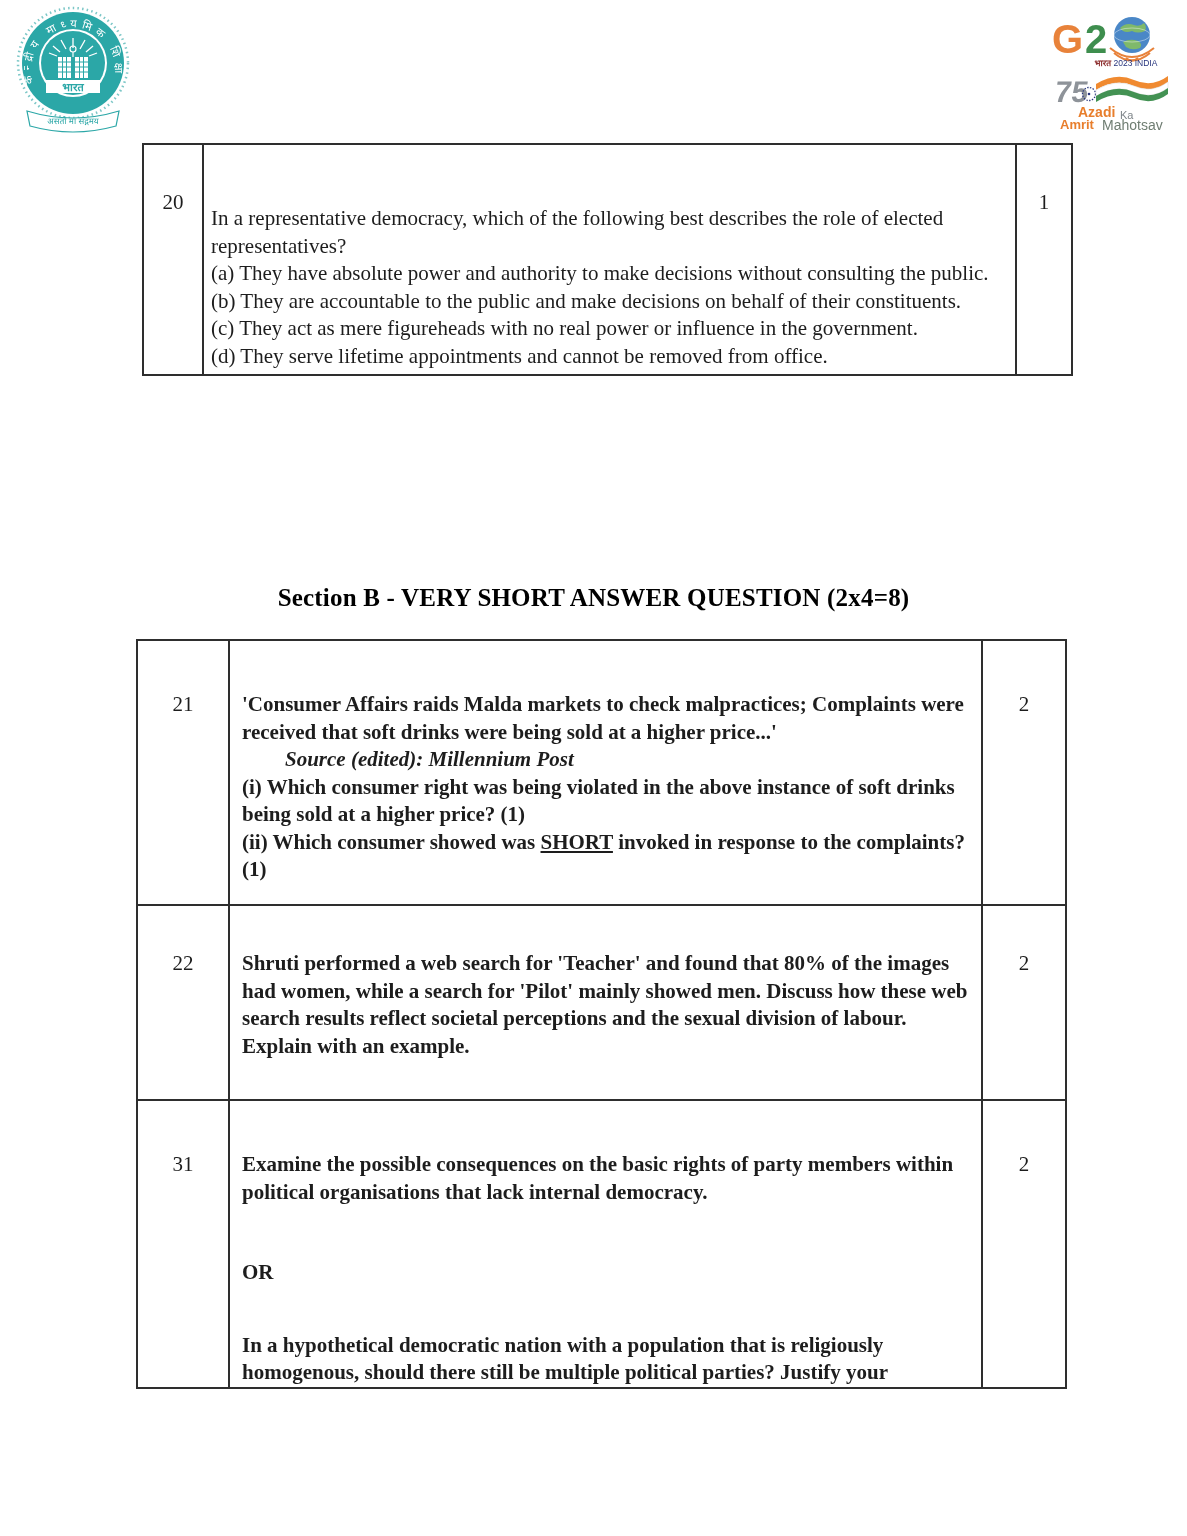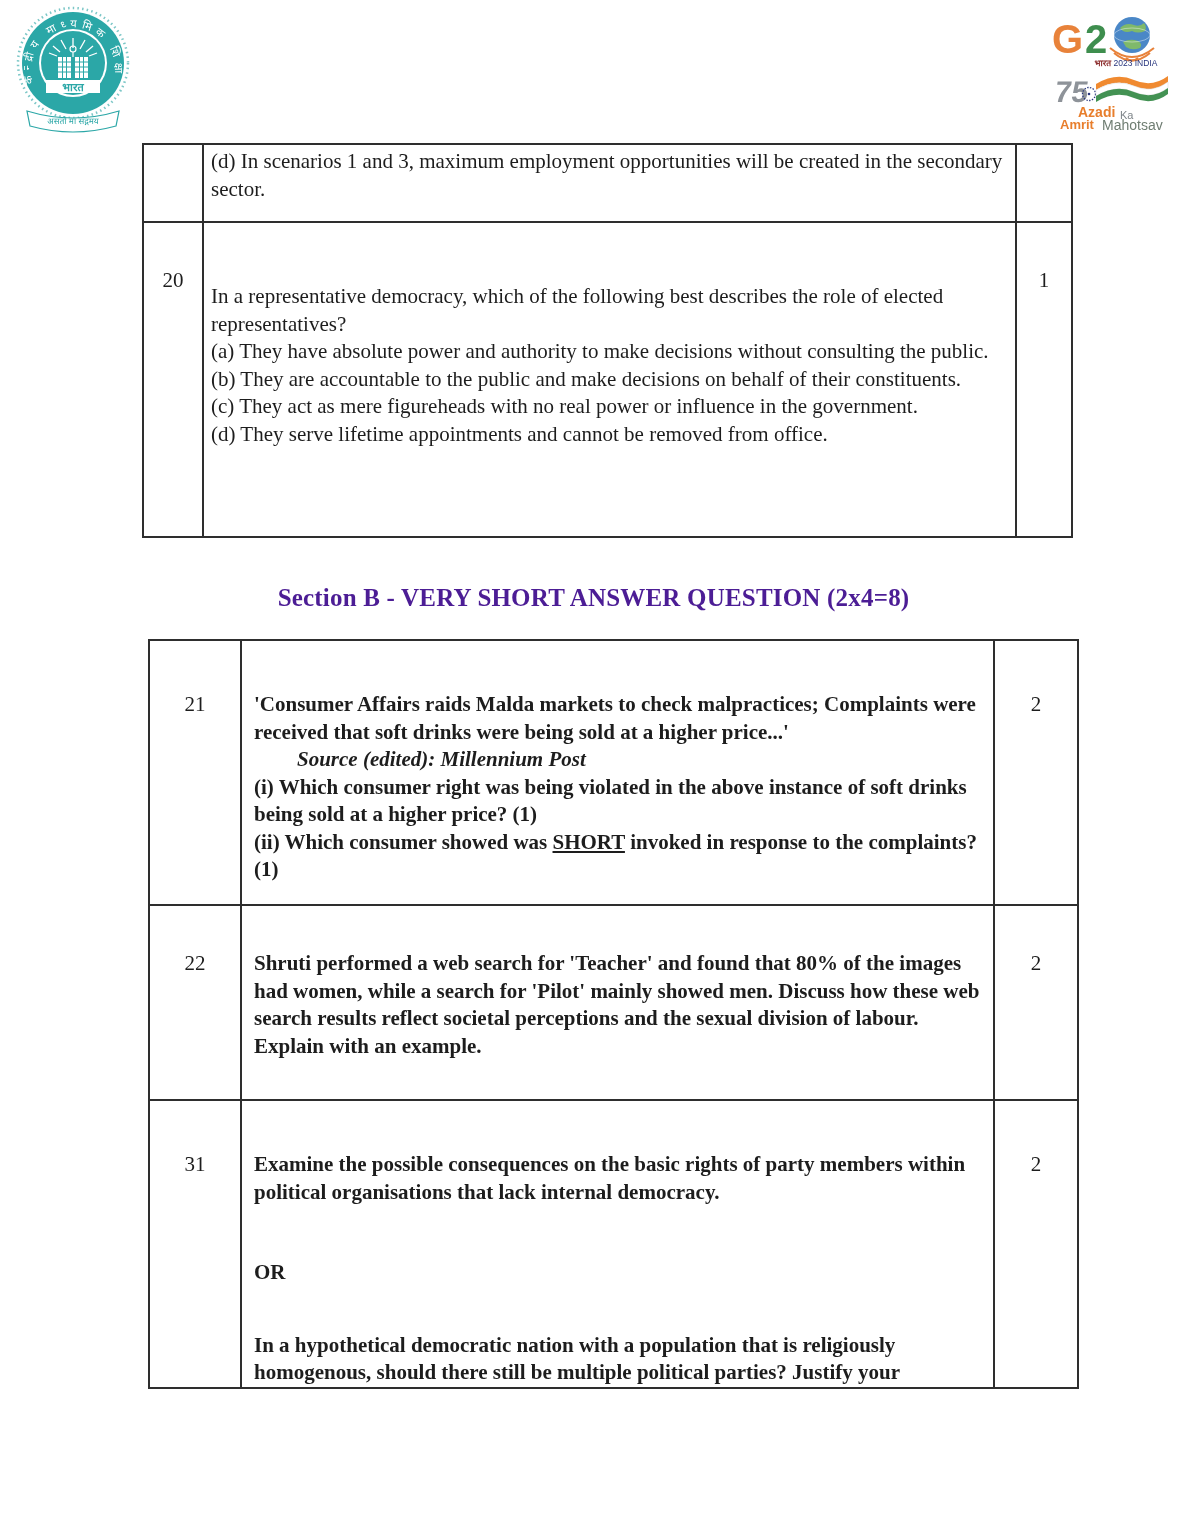--- a/index.html
+++ b/index.html
@@ -18,42 +18,42 @@
   table { border-collapse:collapse; position:absolute; table-layout:fixed; background:#fff; }
   td { border:2px solid #2e2e2e; vertical-align:top; font-size:21px; line-height:27.5px; color:#1d1d1d; }
   .c-num   { text-align:center; }
   .c-marks { text-align:center; }
 
   .t1 { left:142px; top:143px; width:929px; }
   .t1 .c-num  { width:60px; }
   .t1 .c-txt  { width:813px; padding:3px 8px 0 7px; }
   .t1 .c-marks{ width:56px; }
   .t1 tr.r-d  { height:78px; }
-  .t1 tr.r-20 { height:315px; }
+  .t1 tr.r-20 { height:231px; }
   .t1 tr.r-20 td { padding-top:44px; }
   .t1 tr.r-20 td.c-txt { padding-top:60px; }
 
-  .t2 { left:148px; top:639px; width:929px; }
+  .t2 { left:136px; top:639px; width:929px; }
   .t2 .c-num  { width:92px; }
   .t2 .c-txt  { width:753px; padding-left:12px; padding-right:8px;font-weight:bold; }
   .t2 .c-marks{ width:84px; }
   .t2 tr.r-21 { height:265px; }
   .t2 tr.r-22 { height:195px; }
   .t2 tr.r-23 { height:283px; }
   .t2 tr.r-21 td { padding-top:50px; }
   .t2 tr.r-22 td { padding-top:44px; }
   .t2 tr.r-23 td { padding-top:50px; }
 
   .q-italic { font-style:italic;margin-left:43px; }
   .u { text-decoration:underline; }
   .or-line { text-align:left; margin:53px 0 45px 0; }
 
   .section-heading {
     position:absolute; left:0; top:584px; width:1187px; text-align:center;
-    font-size:25px; font-weight:bold; letter-spacing:0.2px; color:#4c1d95;
+    font-size:25px; font-weight:bold; letter-spacing:0.2px; color:#000000;
   }
 
   svg text { font-family:"Liberation Sans", sans-serif; }
 </style>
 </head>
 <body>
 
 <div class="page">
 
   <svg class="cbse-logo" viewBox="0 0 121 130">
@@ -141,27 +141,20 @@
       <path d="M44 26 Q64 14 82 22 Q100 30 116 18 L116 24 Q100 36 82 28 Q64 20 44 32 Z" fill="#439253"></path>
     </g>
     <text x="26" y="47" font-size="14" font-weight="bold" fill="#E87E2C">Azadi</text>
     <text x="68" y="49" font-size="11" fill="#7d8488">Ka</text>
     <text x="8" y="59" font-size="13" font-weight="bold" fill="#E87E2C">Amrit</text>
     <text x="50" y="60" font-size="14" fill="#6f7d72">Mahotsav</text>
   </svg>
 
   <table class="t1">
     <tbody>
-        <tr class="r-d">
-      <td class="c-num"></td>
-      <td class="c-txt">
-        <div>(d) In scenarios 1 and 3, maximum employment opportunities will be created in the secondary sector.</div>
-      </td>
-      <td class="c-marks"></td>
-    </tr>
     <tr class="r-20">
       <td class="c-num">20</td>
       <td class="c-txt">
         <div>In a representative democracy, which of the following best describes the role of elected representatives?</div>
         <div>(a) They have absolute power and authority to make decisions without consulting the public.</div>
         <div>(b) They are accountable to the public and make decisions on behalf of their constituents.</div>
         <div>(c) They act as mere figureheads with no real power or influence in the government.</div>
         <div>(d) They serve lifetime appointments and cannot be removed from office.</div>
       </td>
       <td class="c-marks">1</td>

